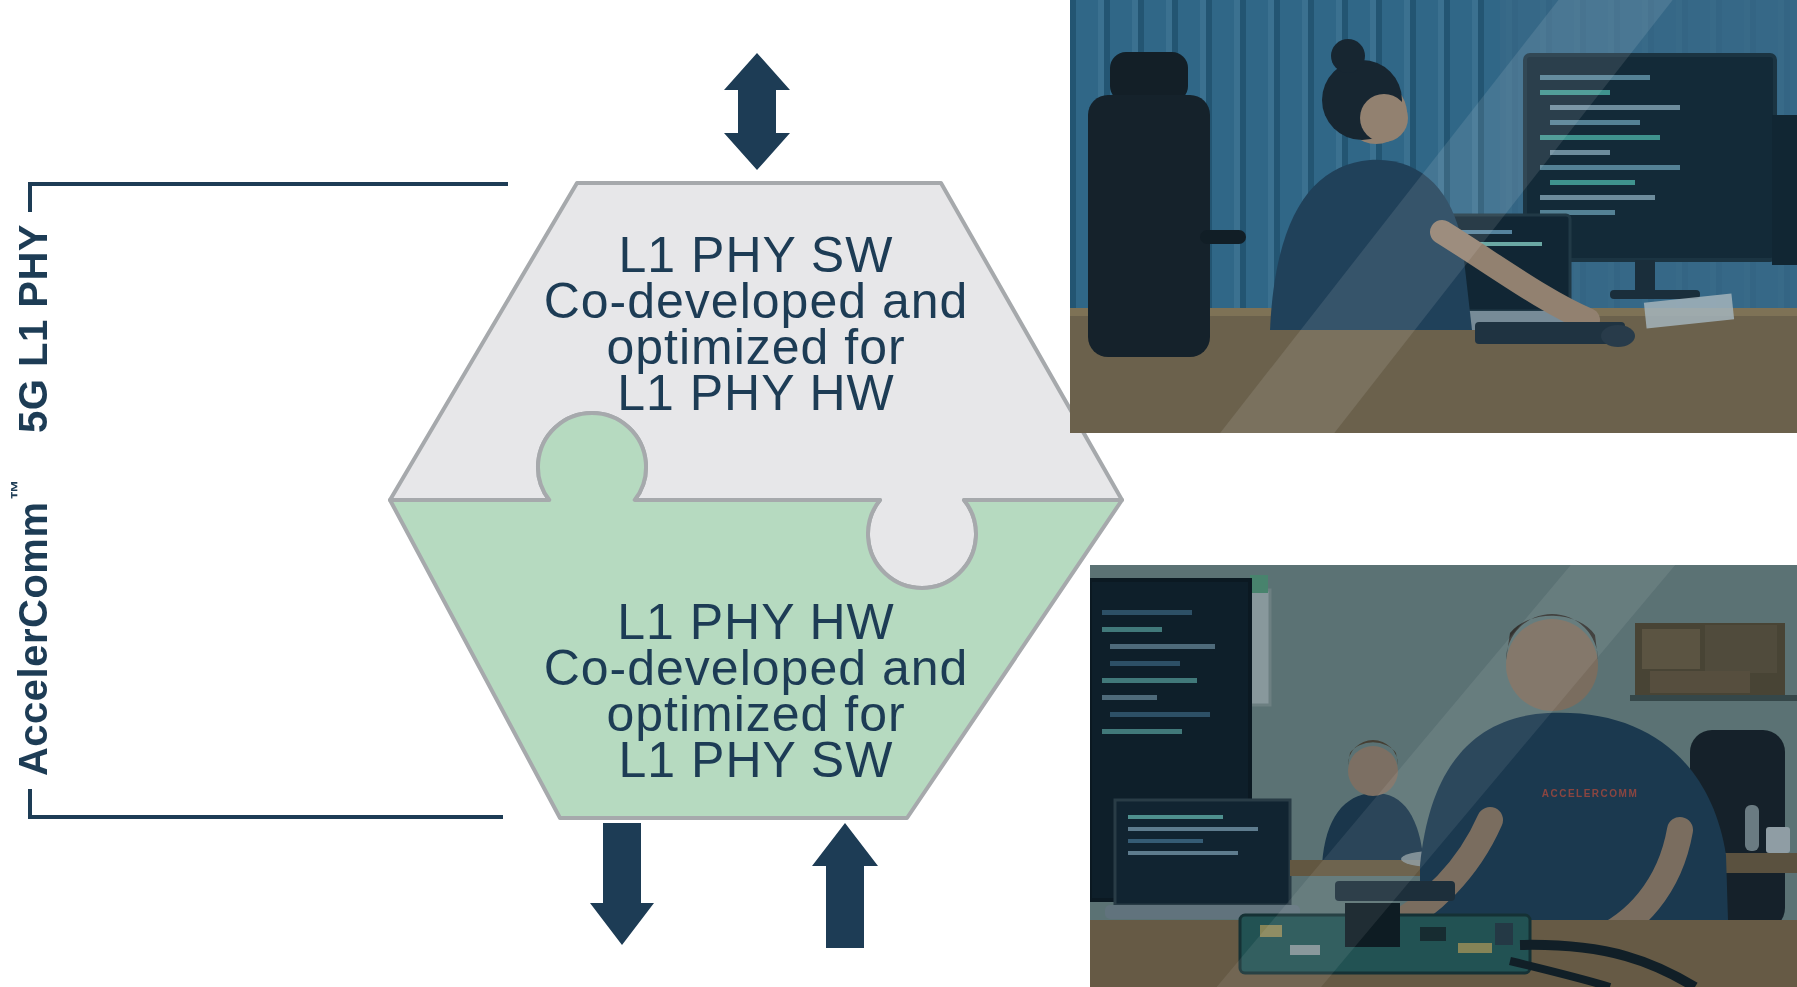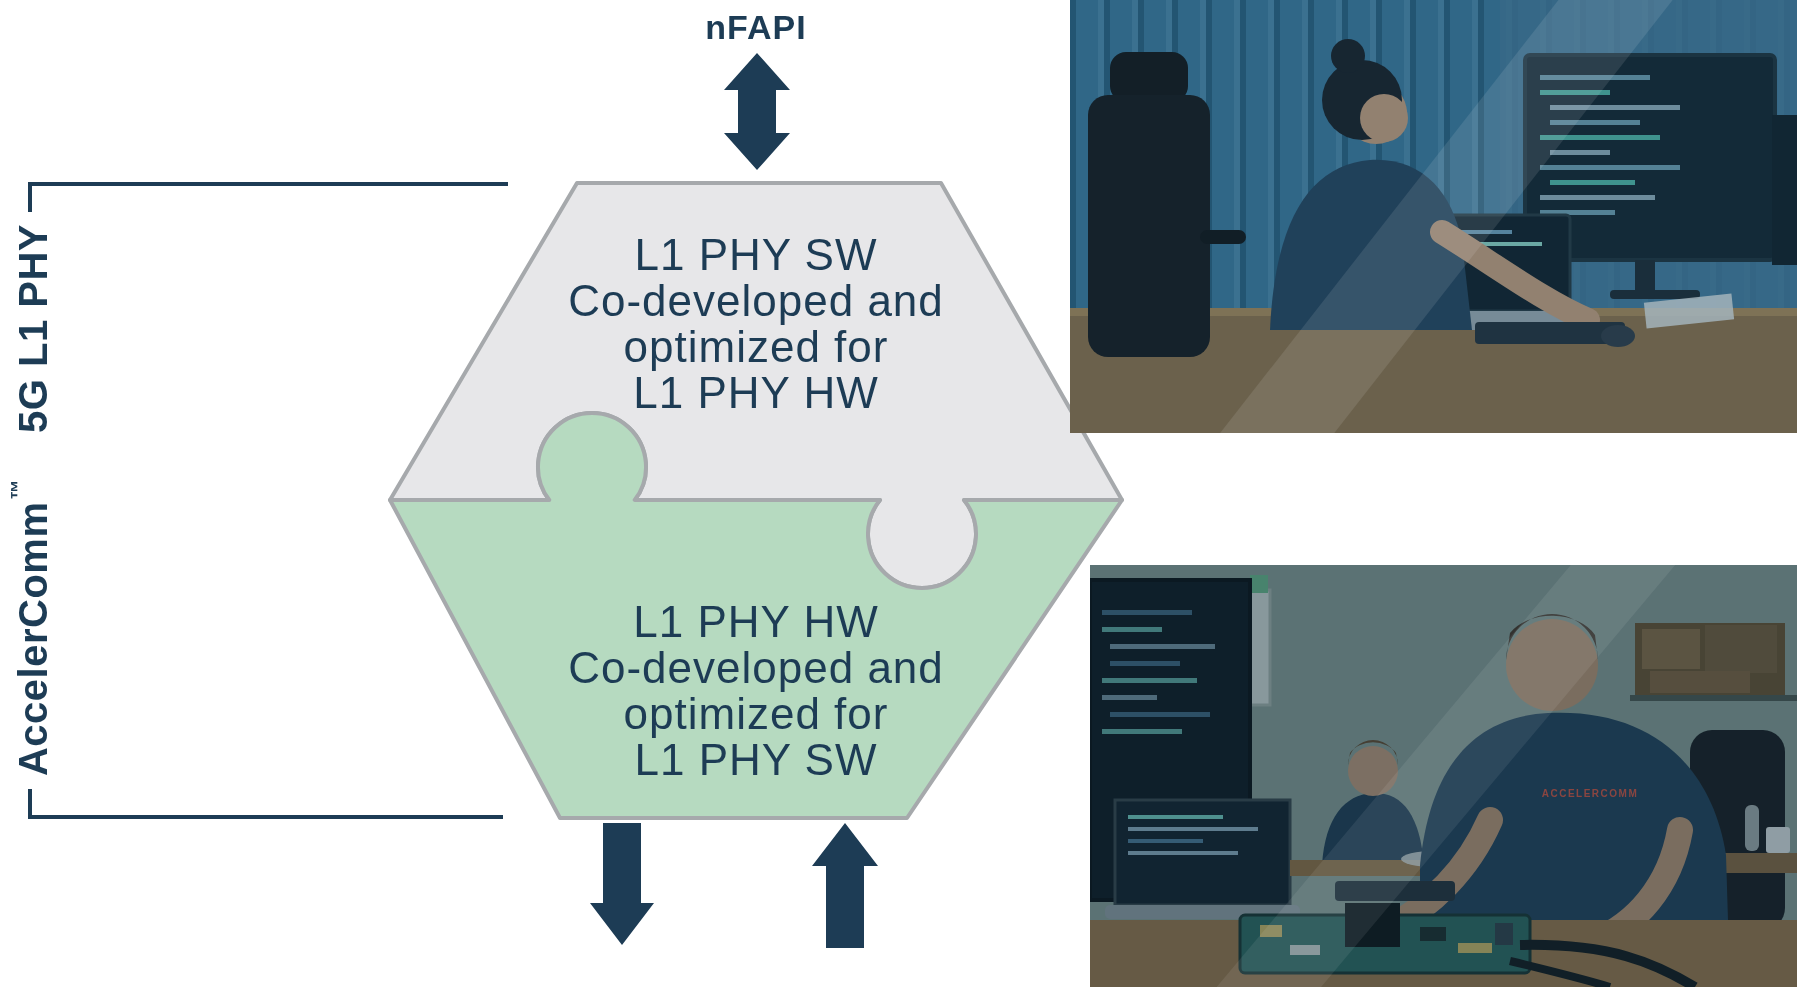--- a/index.html
+++ b/index.html
@@ -16,21 +16,21 @@
     font-size:40px;font-weight:bold;letter-spacing:.5px;color:#1d3c55;white-space:nowrap;
   }
   .side-label sup{font-size:20px;margin-left:2px;align-self:flex-start;line-height:30px;}
   .side-label .product{margin-left:46px;}
   .nfapi{
     left:656px;top:8px;width:200px;text-align:center;
     font-size:34px;font-weight:bold;letter-spacing:1px;color:#1d3c55;
   }
   .hex-text{
     left:456px;width:600px;text-align:center;
-    font-size:44px;line-height:46px;letter-spacing:1px;color:#1d3c55;
+    font-size:50px;line-height:46px;letter-spacing:1px;color:#1d3c55;
   }
   .hex-text.top{top:232px;}
   .hex-text.bottom{top:599px;}
   .photo{overflow:hidden;background:#1c3b4e;}
   .photo svg{width:100%;height:100%;}
 </style>
 </head>
 <body>
 
 <div class="canvas">
@@ -54,21 +54,20 @@
     <polygon points="603,823 641,823 641,903 654,903 622,945 590,903 603,903" fill="#1d3c55"></polygon>
     <polygon points="845,823 878,866 864,866 864,948 826,948 826,866 812,866" fill="#1d3c55"></polygon>
   </svg>
 
   <div class="abs side-label">
     <span>AccelerComm</span>
       <sup>™</sup>
       <span class="product">5G L1 PHY</span>
   </div>
 
-  <div class="abs nfapi">nFAPI</div>
 
   <div class="abs hex-text top">
     <div>L1 PHY SW</div>
     <div>Co-developed and</div>
     <div>optimized for</div>
     <div>L1 PHY HW</div>
   </div>
   <div class="abs hex-text bottom">
     <div>L1 PHY HW</div>
     <div>Co-developed and</div>

